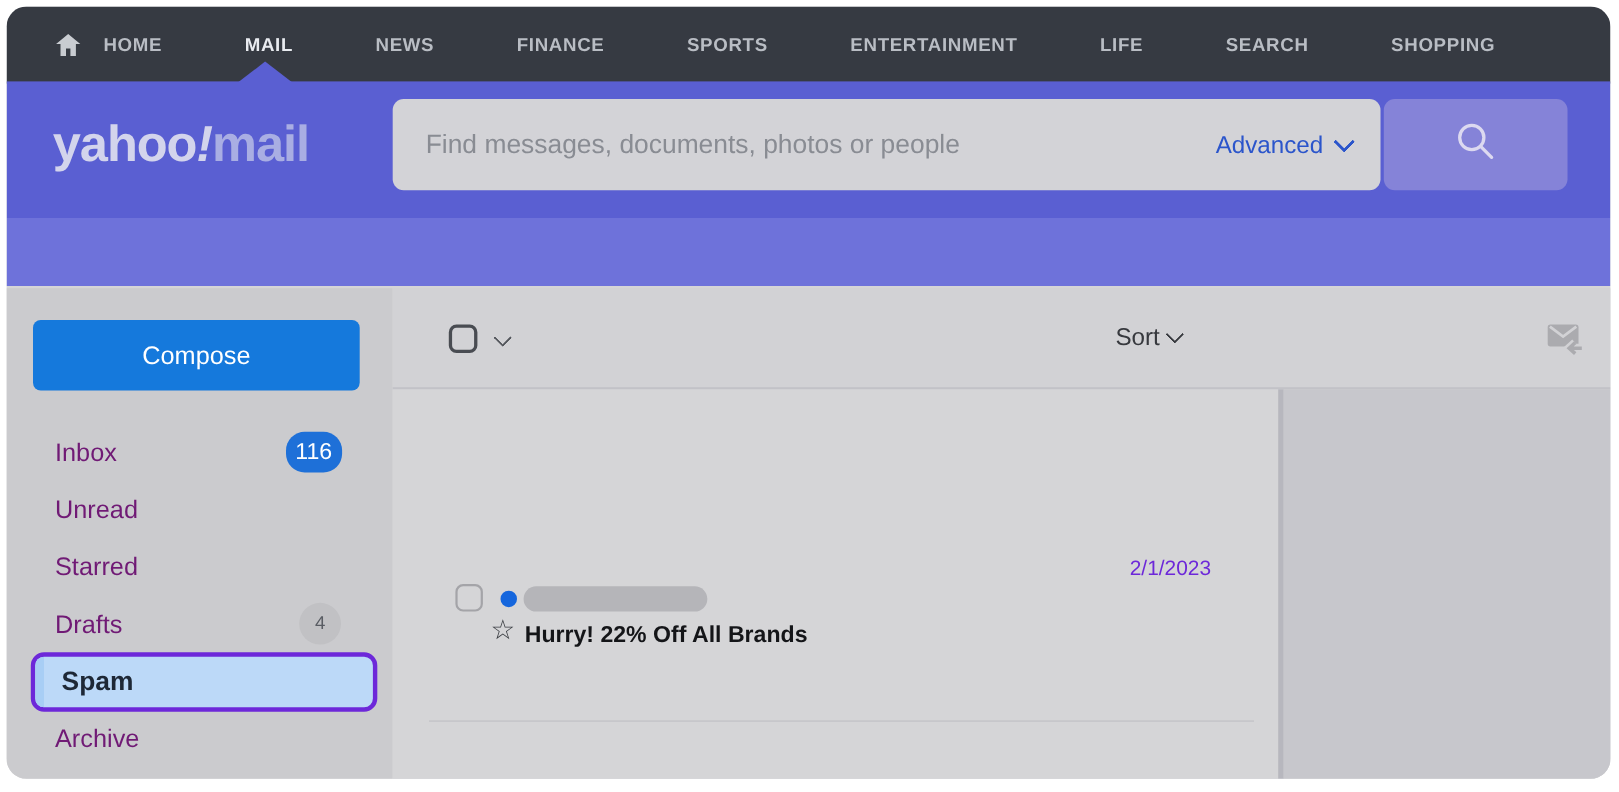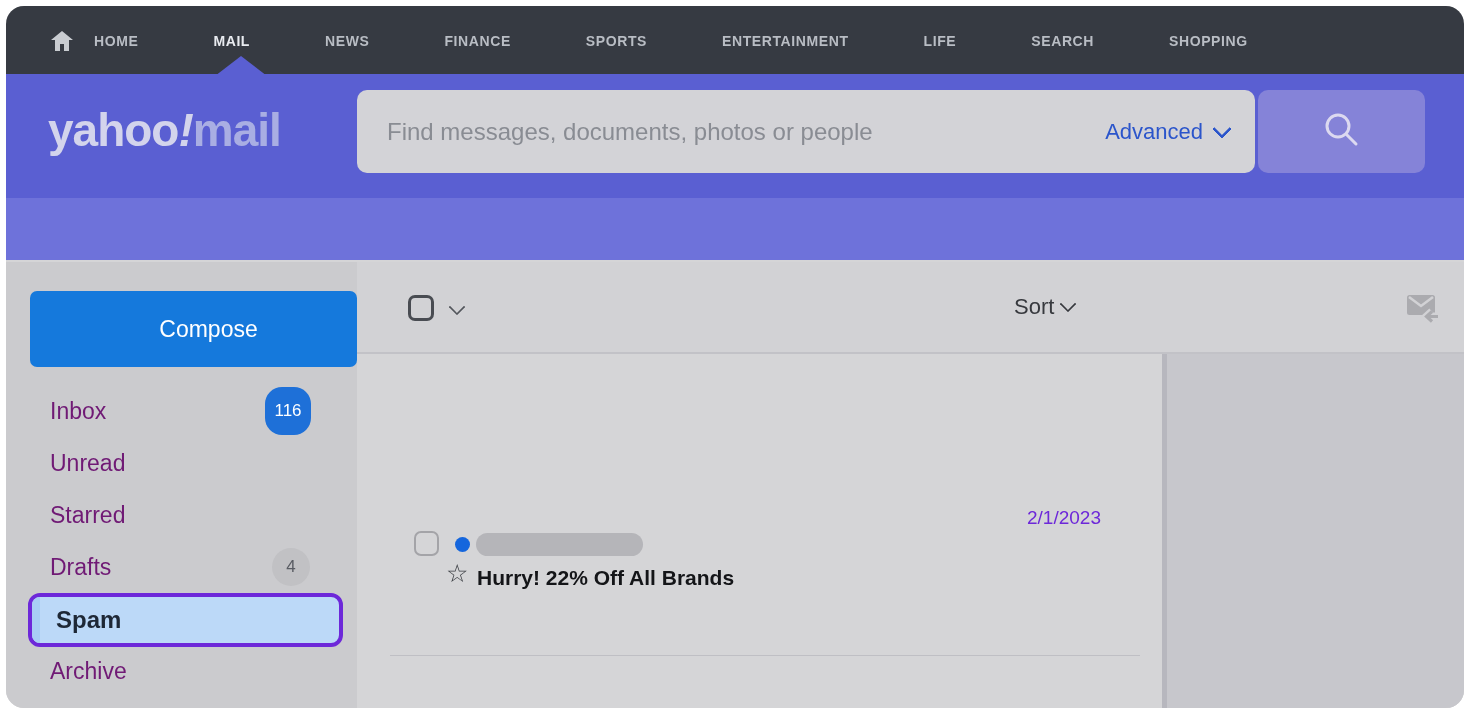--- a/index.html
+++ b/index.html
@@ -3,21 +3,21 @@
 <meta charset="utf-8">
 <style>
   html,body{margin:0;padding:0;background:#ffffff;}
   body{width:1472px;height:720px;position:relative;font-family:"Liberation Sans",sans-serif;overflow:hidden;}
   .card{position:absolute;left:6px;top:6px;width:1458px;height:702px;border-radius:18px;overflow:hidden;background:#d5d5d7;}
 
   
   .topnav{position:absolute;left:0;top:0;width:100%;height:70px;background:#363a42;display:flex;align-items:center;padding-left:44px;box-sizing:border-box;}
   .topnav .home-ic{margin-right:20px;display:flex;align-items:center;}
   .navitems{display:flex;gap:75px;align-items:center;}
-  .navitem{font-size:14px;font-weight:700;letter-spacing:.6px;color:#b9bdc4;cursor:pointer;white-space:nowrap;}
+  .navitem{font-size:17px;font-weight:700;letter-spacing:.6px;color:#b9bdc4;cursor:pointer;white-space:nowrap;}
   .navitem.active{color:#e9ebf0;}
   .caret{position:absolute;top:50px;left:209px;width:0;height:0;border-left:26px solid transparent;border-right:26px solid transparent;border-bottom:20px solid #5a5fd2;}
 
   
   .header{position:absolute;left:0;top:68px;width:100%;height:186px;background:linear-gradient(180deg,#5a5fd2 0px,#5a5fd2 124px,#6e72da 124px,#6e72da 100%);}
   .logo{position:absolute;left:42px;top:28px;font-size:46px;font-weight:800;letter-spacing:-1px;line-height:56px;cursor:pointer;}
   .logo .y{color:#d3d4ec;}
   .logo .bang{color:#d3d4ec;font-style:italic;}
   .logo .m{color:#a9aee3;}
   .searchbar{position:absolute;left:351px;top:16px;width:898px;height:83px;background:#d3d3d7;border-radius:10px;display:flex;align-items:center;box-sizing:border-box;padding:0 26px 0 28px;}
@@ -25,24 +25,24 @@
   .searchbar input::placeholder{color:#898c93;opacity:1;}
   .advanced{display:flex;align-items:center;gap:12px;color:#2b55cb;font-size:22px;font-weight:500;cursor:pointer;white-space:nowrap;}
   .advanced .chev{margin-top:-6px;}
   .searchbtn{position:absolute;left:1252px;top:16px;width:167px;height:83px;background:#8583d8;border-radius:10px;display:flex;align-items:center;justify-content:center;cursor:pointer;}
 
   .chev{display:inline-block;width:11px;height:11px;border-right:3px solid currentColor;border-bottom:3px solid currentColor;transform:rotate(45deg);border-radius:1px;}
   .chev.thin{width:10px;height:10px;border-width:2.5px;}
 
   
   .sidebar{position:absolute;left:0;top:256px;width:351px;height:446px;background:#cbcbce;}
-  .compose{position:absolute;left:24px;top:29px;width:297px;height:76px;background:#1579dc;border-radius:7px;display:flex;align-items:center;justify-content:center;color:#fff;font-size:23px;font-weight:500;cursor:pointer;padding-left:30px;}
+  .compose{position:absolute;left:24px;top:29px;width:297px;height:64px;background:#1579dc;border-radius:7px;display:flex;align-items:center;justify-content:center;color:#fff;font-size:23px;font-weight:500;cursor:pointer;}
   .srow{position:absolute;left:0;width:100%;height:52px;display:flex;align-items:center;cursor:pointer;}
   .srow .lbl{margin-left:44px;font-size:23px;color:#701a75;}
-  .badge-blue{position:absolute;right:46px;top:50%;transform:translateY(-50%);min-width:46px;height:48px;padding:0 9px;background:#1e70d8;border-radius:17px;color:#fff;font-size:17px;display:flex;align-items:center;justify-content:center;box-sizing:border-box;}
+  .badge-blue{position:absolute;right:46px;top:50%;transform:translateY(-50%);min-width:46px;height:37px;padding:0 9px;background:#1e70d8;border-radius:17px;color:#fff;font-size:21px;display:flex;align-items:center;justify-content:center;box-sizing:border-box;}
   .badge-gray{position:absolute;right:47px;top:50%;transform:translateY(-50%);width:38px;height:38px;background:#c1c1c4;border-radius:50%;color:#595c63;font-size:17px;display:flex;align-items:center;justify-content:center;}
   .spam-box{position:absolute;left:22px;top:331px;width:315px;height:54px;box-sizing:border-box;background:#bcd9f8;border:4px solid #6d28d9;border-radius:12px;display:flex;align-items:center;cursor:pointer;overflow:hidden;}
   .spam-box .strip{position:absolute;left:0;top:0;bottom:0;width:8px;background:#a8cef5;}
   .spam-box .lbl{margin-left:24px;font-size:24px;font-weight:700;color:#1e2836;}
 
   
   .main{position:absolute;left:351px;top:256px;width:1107px;height:446px;background:#d5d5d7;}
   .toolbar{position:absolute;left:0;top:0;width:100%;height:90px;background:#d2d2d5;border-bottom:2px solid #c2c2c7;box-sizing:content-box;}
   .cb{box-sizing:border-box;border-radius:7px;background:transparent;cursor:pointer;}
   .cb.dark{position:absolute;left:51px;top:33px;width:26px;height:26px;border:3px solid #494c52;}

